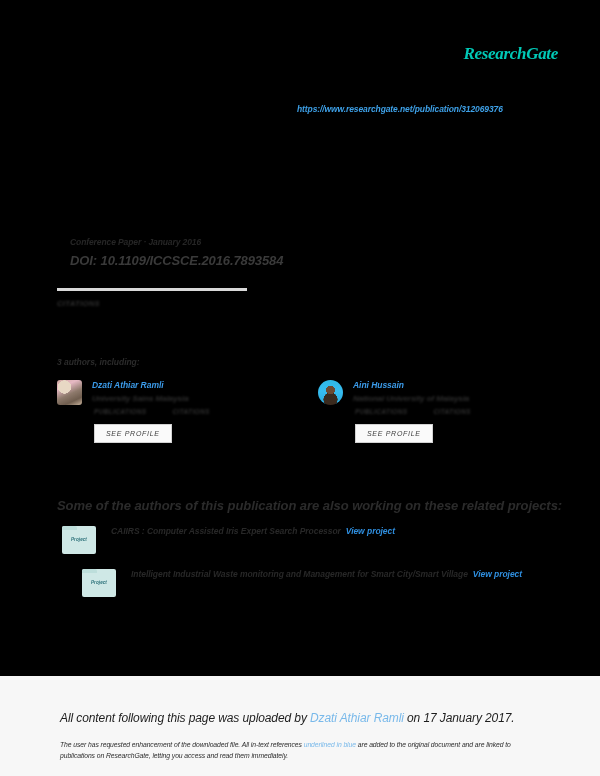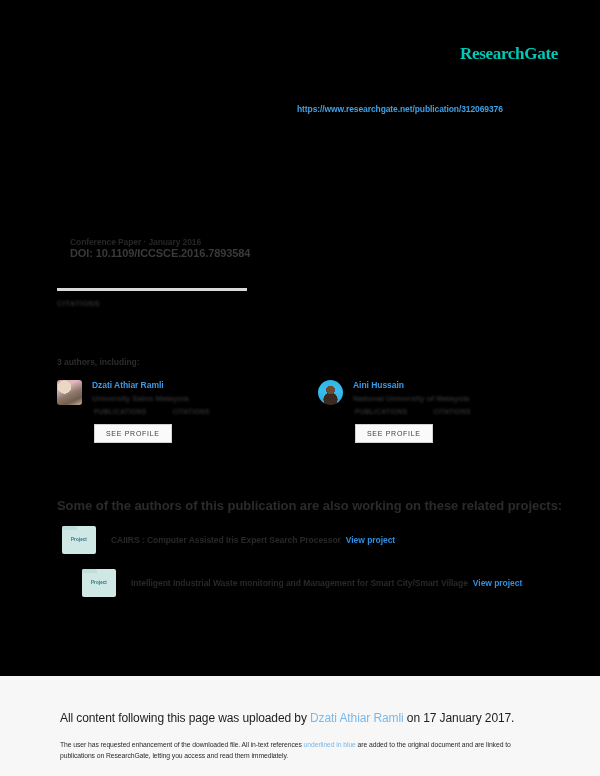--- a/index.html
+++ b/index.html
@@ -8,20 +8,21 @@
     width:600px; height:776px;
     background:#ffffff;
     font-family:"Liberation Sans", sans-serif;
     overflow:hidden;
   }
 
   .page {
     position:relative;
     width:540px; height:776px;
     background:#a16207;
+    font-style:italic;
   }
 
   
   .dark-area {
     position:absolute;
     left:0; top:0;
     width:600px; height:676px;
     background:#000000;
     overflow:hidden;
   }
@@ -58,21 +59,22 @@
     filter:blur(0.75px);
   }
   .meta-type {
     font-size:8.5px;
     font-weight:bold;
     color:#262626;
     letter-spacing:-0.1px;
     white-space:nowrap;
   }
   .meta-doi {
-    font-size:11px;
+    margin-top:6px;
+    font-size:13px;
     font-weight:bold;
     color:#3a3a3a;
     letter-spacing:-0.1px;
     white-space:nowrap;
   }
 
   
   .stats {
     position:absolute;
     left:57px; top:288px;
@@ -196,21 +198,21 @@
     color:#2b2b2b;
     filter:blur(0.75px);
     letter-spacing:-0.05px;
     white-space:nowrap;
   }
 
   .project-row {
     position:absolute;
     left:62px;
     display:flex;
-    align-items:center;
+    align-items:flex-start;
     gap:15px;
     width:470px;
   }
   .project-row.r1 { top:526px; }
   .project-row.r2 { top:569px;padding-left:20px; }
 
   .folder {
     position:relative;
     width:34px; height:28px;
     flex:0 0 34px;

